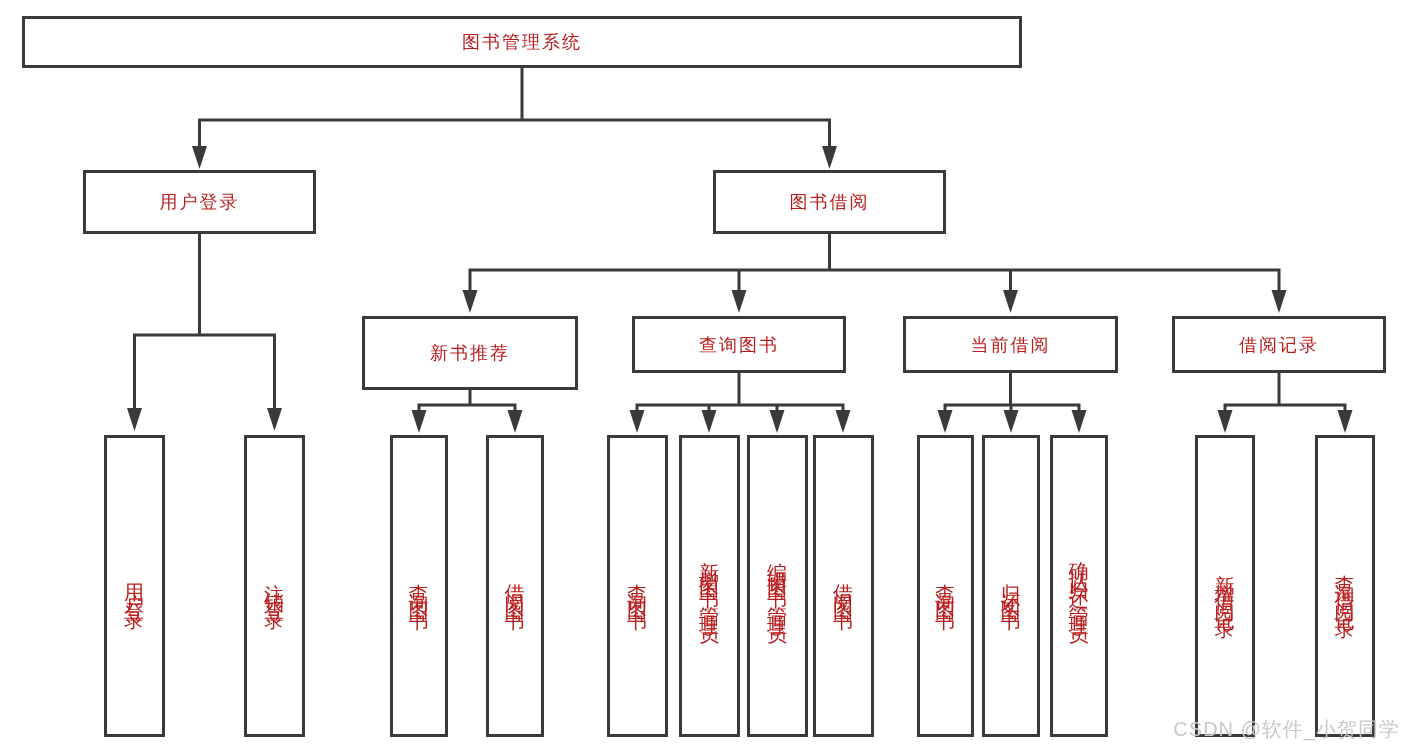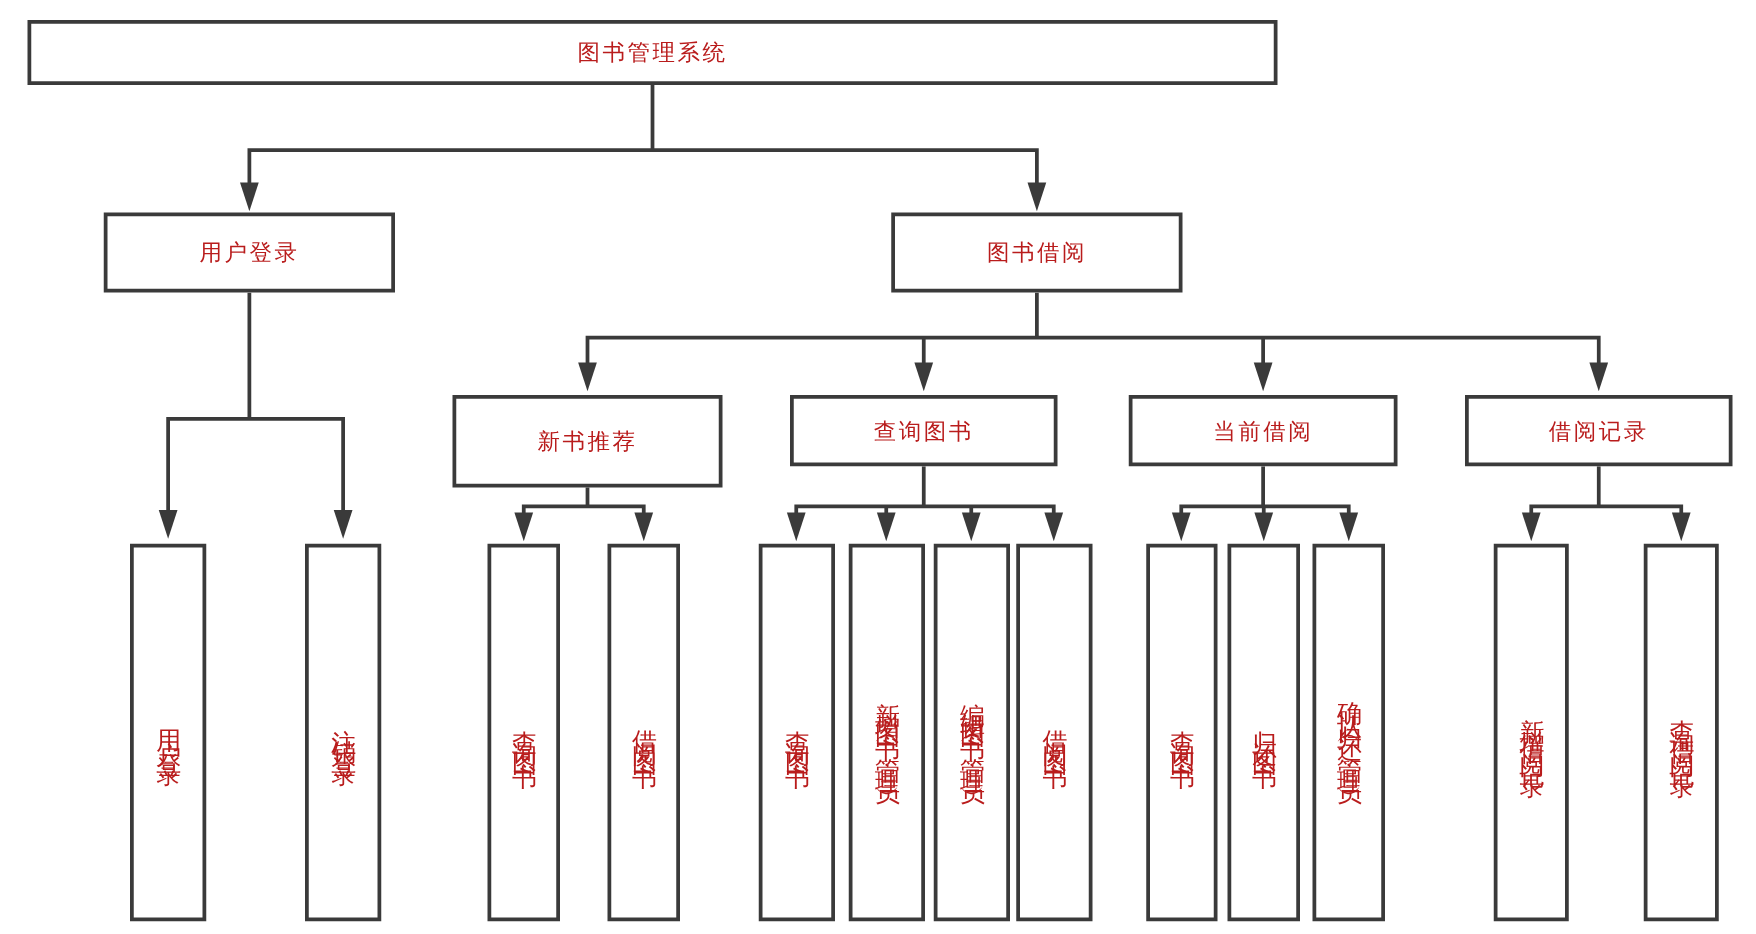--- a/index.html
+++ b/index.html
@@ -160,14 +160,15 @@
     <span>确认归还（管理员）</span>
   </div>
 
   <div class="box v" style="left:1195px; top:435px; width:60px; height:302px;">
     <span>新增借阅记录</span>
   </div>
   <div class="box v" style="left:1315px; top:435px; width:60px; height:302px;">
     <span>查询借阅记录</span>
   </div>
 
+  <div id="watermark">CSDN @软件_小贺同学</div>
 
 </div>
 
 </body></html>

